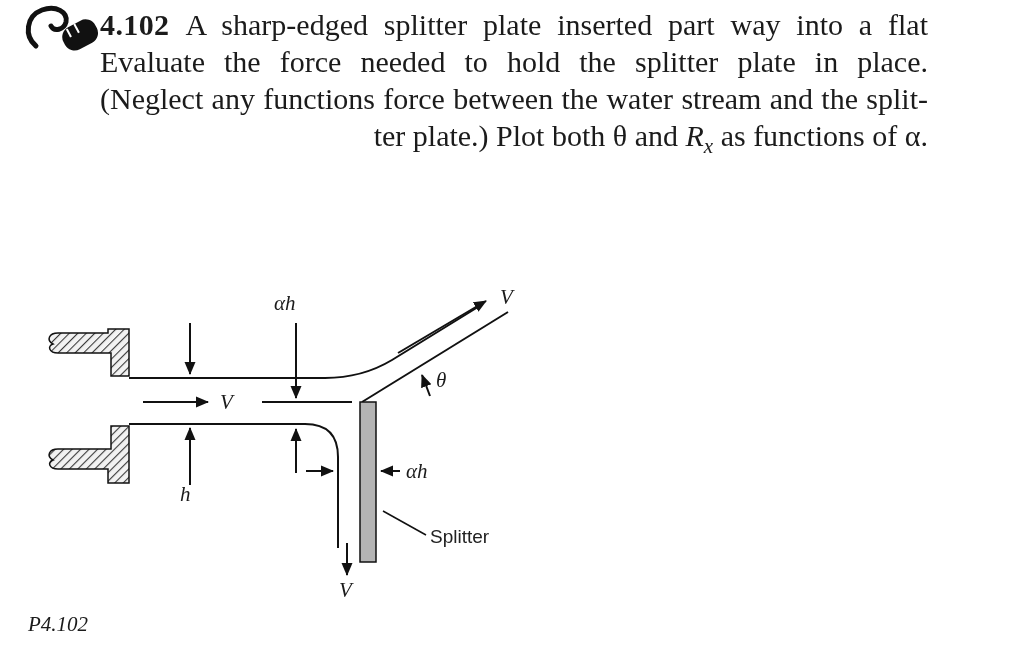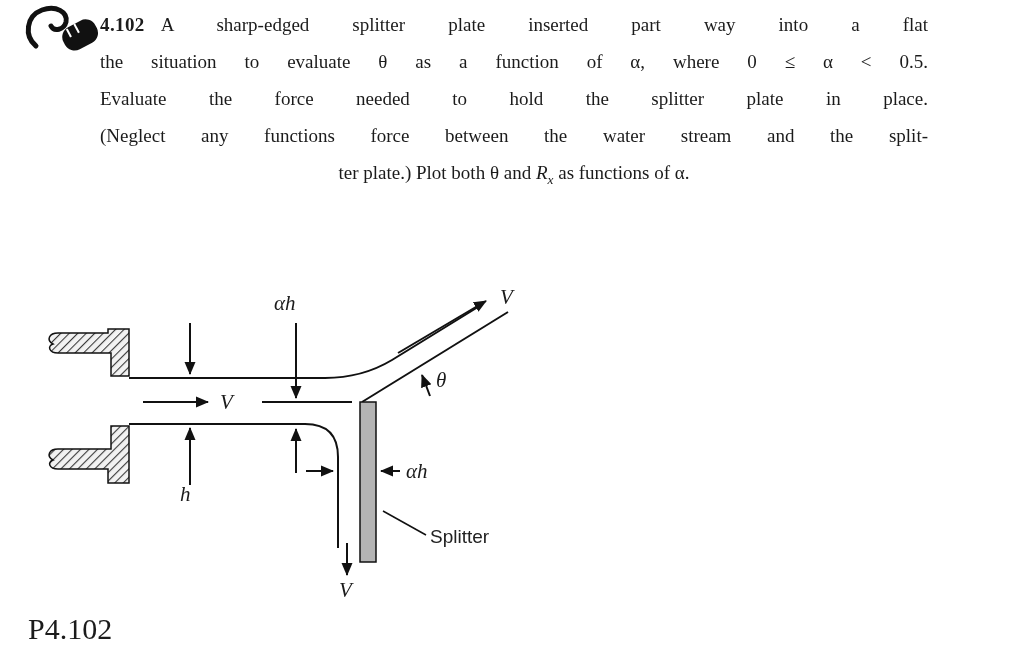--- a/index.html
+++ b/index.html
@@ -3,29 +3,29 @@
 <meta charset="utf-8">
 <style>
   html,body { margin:0; padding:0; }
   body {
     width:1024px; height:672px; position:relative; overflow:hidden;
     background:#ffffff; color:#1b1b1b;
     font-family:"Liberation Serif", serif;
   }
   .text-block {
     position:absolute; left:100px; top:6px; width:828px;
-    font-size:19px; line-height:37px;
+    font-size:30px; line-height:37px;
   }
   .jline { text-align:justify; text-align-last:justify; }
-  .lastline { text-align:center; }
+  .lastline { text-align:right; }
   .pnum { font-weight:700; margin-right:16px; letter-spacing:0.4px; }
   .mathvar { font-style:italic; }
   sub.mathvar { font-size:70%; }
   .fig-label {
-    position:absolute; left:28px; top:612px; font-size:30px;
+    position:absolute; left:28px; top:612px; font-size:21px;font-style:italic;
   }
   .mouse-icon { position:absolute; left:24px; top:2px; }
   .figure-svg { position:absolute; left:0px; top:283px; }
   .mlabel {
     font-family:"Liberation Serif", serif; font-style:italic;
     font-size:21px; fill:#1b1b1b;
   }
   .slabel {
     font-family:"Liberation Sans", sans-serif; font-size:19px; fill:#222;
   }
@@ -40,21 +40,20 @@
     <rect x="38" y="21" width="36" height="25" rx="11" fill="#111"></rect>
     <line x1="47" y1="22" x2="47" y2="31" stroke="#fff" stroke-width="2"></line>
     <line x1="56" y1="21" x2="56" y2="31" stroke="#fff" stroke-width="2"></line>
   </g>
 </svg>
 
 <div class="text-block">
   <div class="jline">
     <span class="pnum">4.102</span><span>A sharp-edged splitter plate inserted part way into a flat</span>
   </div>
-  <div class="jline">the situation to evaluate θ as a function of α, where 0 ≤ α &lt; 0.5.</div>
   <div class="jline">Evaluate the force needed to hold the splitter plate in place.</div>
   <div class="jline">(Neglect any functions force between the water stream and the split-</div>
   <div class="lastline">
     <span>ter plate.) Plot both θ and </span><span class="mathvar">R</span><sub class="mathvar">x</sub><span> as functions of α.</span>
   </div>
 </div>
 
 <svg class="figure-svg" width="580" height="330" viewBox="0 0 580 330">
   <defs>
     <marker id="arr" markerUnits="userSpaceOnUse" markerWidth="14" markerHeight="12" viewBox="0 0 14 12" refX="12" refY="6" orient="auto">

